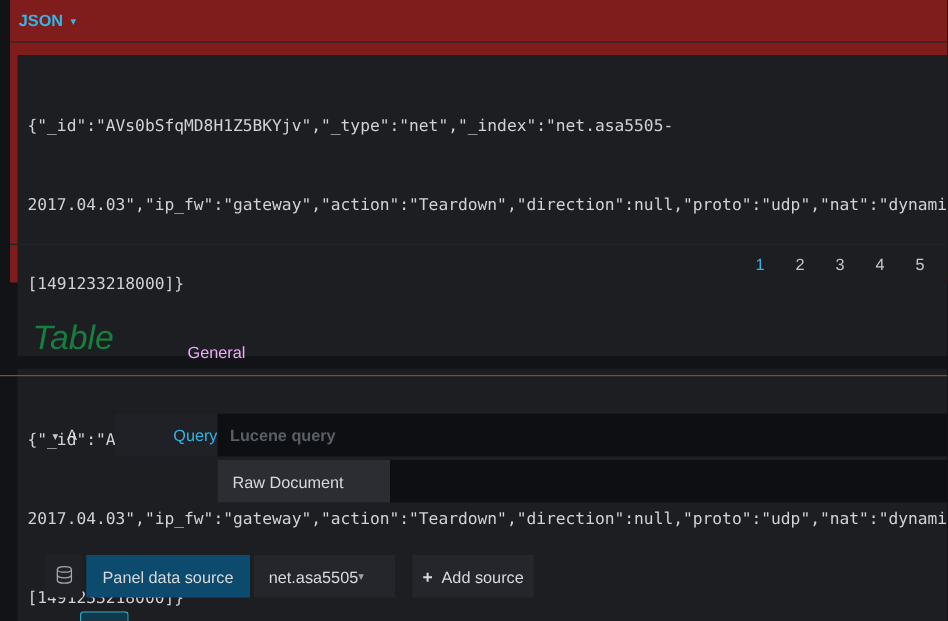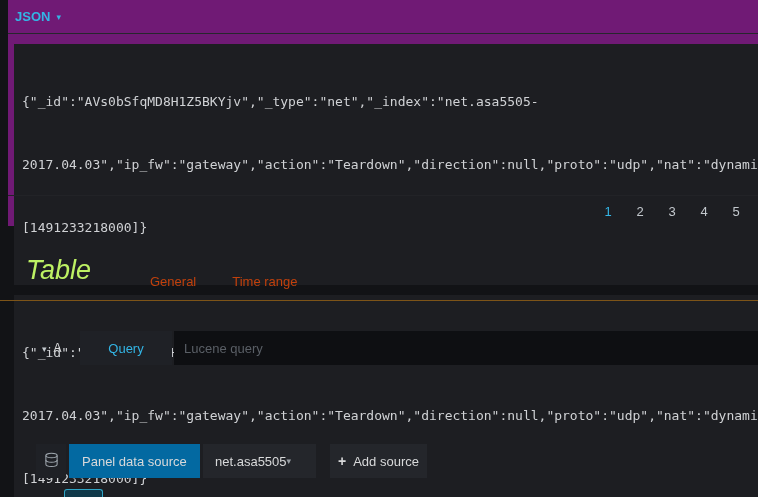--- a/index.html
+++ b/index.html
@@ -1,66 +1,66 @@
 <!DOCTYPE html>
 <html><head>
 <meta charset="utf-8">
 <style>
   html,body{margin:0;padding:0;}
   body{position:relative;width:758px;height:497px;background:#121316;overflow:hidden;
        font-family:"Liberation Sans",sans-serif;color:#d8d9da;}
 
   
-  .json-panel{position:absolute;left:8px;top:0;right:0;height:226px;background:#701a75;}
+  .json-panel{position:absolute;left:8px;top:0;right:0;height:226px;background:#7f1d1d;}
   .json-header{display:flex;align-items:center;height:33px;padding-left:7px;
                border-bottom:1px solid #26272c;cursor:pointer;}
   .json-header .lbl{color:#33b5e5;font-size:13px;font-weight:600;}
   .json-header .caret{color:#33b5e5;font-size:9px;margin-left:6px;}
   .json-docs{padding:10px 0 0 6px;}
   .json-doc{background:#1d1e22;margin-bottom:10px;padding:5px 0 5px 8px;
             font-family:"DejaVu Sans Mono",monospace;font-size:13px;line-height:21px;
             color:#d0d2d5;white-space:pre;overflow:hidden;}
   .pagination{position:absolute;left:0;right:0;bottom:0;height:30px;border-top:1px solid #222327;
               display:flex;justify-content:flex-end;align-items:center;padding-right:6px;}
   .page{width:32px;text-align:center;font-size:13px;color:#c3c8cd;cursor:pointer;}
   .page.active{color:#33b5e5;}
 
   
-  .panel-title{position:absolute;left:26px;top:255px;font-size:27px;font-style:italic;color:#bef264;}
+  .panel-title{position:absolute;left:26px;top:255px;font-size:27px;font-style:italic;color:#15803d;}
   .tabs{position:absolute;left:0;top:264px;width:758px;height:37px;box-sizing:border-box;
         border-bottom:1px solid #7d5418;display:flex;padding-left:132px;}
-  .tab{padding:0 18px;line-height:36px;font-size:13px;color:#c2410c;cursor:pointer;}
+  .tab{padding:0 18px;line-height:36px;font-size:13px;color:#f0abfc;cursor:pointer;}
   .tab.active{border:1px solid #7d5418;border-bottom:none;background:#121316;
               height:37px;box-sizing:border-box;}
 
   .qrow{position:absolute;left:36px;right:0;height:34px;}
   .row-a{top:331px;}
   .row-b{top:368px;}
   .collapse{position:absolute;left:6px;top:0;line-height:34px;font-size:12px;color:#d8d9da;cursor:pointer;}
   .collapse .c{font-size:9px;margin-right:7px;color:#c3c8cd;}
-  .cell-label{position:absolute;left:44px;width:92px;top:0;bottom:0;background:#1f2126;
+  .cell-label{position:absolute;left:56px;width:92px;top:0;bottom:0;background:#1f2126;
               box-sizing:border-box;padding:0 10px;display:flex;align-items:center;
-              justify-content:center;}
+              justify-content:flex-end;}
   .cell-label .t{color:#33b5e5;font-size:13px;font-weight:500;}
   .strip{position:absolute;left:138px;right:0;top:0;bottom:0;background:#0e0f12;}
   .lucene-input{width:100%;height:100%;box-sizing:border-box;background:transparent;border:none;
                 outline:none;color:#d8d9da;font-size:13px;padding:0 10px;
-                font-family:"Liberation Sans",sans-serif;}
+                font-family:"Liberation Sans",sans-serif;font-weight:bold;}
   .lucene-input::placeholder{color:#5a5f66;opacity:1;}
   .metric-value{position:absolute;left:0;top:0;bottom:0;width:138px;background:#2b2d32;
                 display:flex;align-items:center;padding-left:12px;box-sizing:border-box;
                 font-size:13px;color:#d8d9da;cursor:pointer;}
   .eye{display:inline-flex;cursor:pointer;}
 
   
   .footer{position:absolute;left:36px;top:444px;right:0;height:34px;}
   .fcell{position:absolute;top:0;bottom:0;display:flex;align-items:center;
          box-sizing:border-box;font-size:13px;color:#d8d9da;}
   .f-icon{left:0;width:30px;background:#1f2126;justify-content:center;cursor:pointer;}
-  .f-label{left:33px;width:131px;background:#0369a1;padding-left:13px;}
+  .f-label{left:33px;width:131px;background:#0c4a6e;padding-left:13px;}
   .f-dd{left:167px;width:113px;background:#24262b;padding-left:12px;padding-right:10px;
         cursor:pointer;}
   .f-dd .caret{font-size:9px;color:#9aa0a6;}
   .f-add{left:294px;width:97px;background:#24262b;justify-content:center;gap:7px;cursor:pointer;}
   .f-add .plus{font-weight:700;font-size:14px;}
 
   .clipped{position:absolute;left:64px;top:489px;width:37px;height:8px;background:#10394a;
            border:1px solid #2fa6c7;border-bottom:none;border-radius:3px 3px 0 0;}
 </style>
 </head>
@@ -91,36 +91,38 @@
     <span class="page">3</span>
     <span class="page">4</span>
     <span class="page">5</span>
   </div>
 </div>
 
 <div class="panel-title">Table</div>
 
 <div class="tabs">
   <div class="tab">General</div>
-  <div class="tab">Time range</div>
 </div>
 
 <div class="qrow row-a">
   <div class="collapse">
     <span class="c">▾</span><span>A</span>
   </div>
   <div class="cell-label">
     <span class="t">Query</span>
   </div>
   <div class="strip">
     <input class="lucene-input" type="text" placeholder="Lucene query" style="">
   </div>
 </div>
 
 <div class="qrow row-b">
+  <div class="strip">
+    <div class="metric-value">Raw Document</div>
+  </div>
 </div>
 
 <div class="footer">
   <div class="fcell f-icon">
     <span>
       <svg width="15" height="16" viewBox="0 0 16 16">
         <ellipse cx="8" cy="3.2" rx="6" ry="2.4" fill="none" stroke="#9fa7ae" stroke-width="1.1"></ellipse>
         <path d="M2 3.2v9.4c0 1.3 2.7 2.4 6 2.4s6-1.1 6-2.4V3.2" fill="none" stroke="#9fa7ae" stroke-width="1.1"></path>
         <path d="M2 8c0 1.3 2.7 2.4 6 2.4S14 9.3 14 8" fill="none" stroke="#9fa7ae" stroke-width="1.1"></path>
       </svg>

